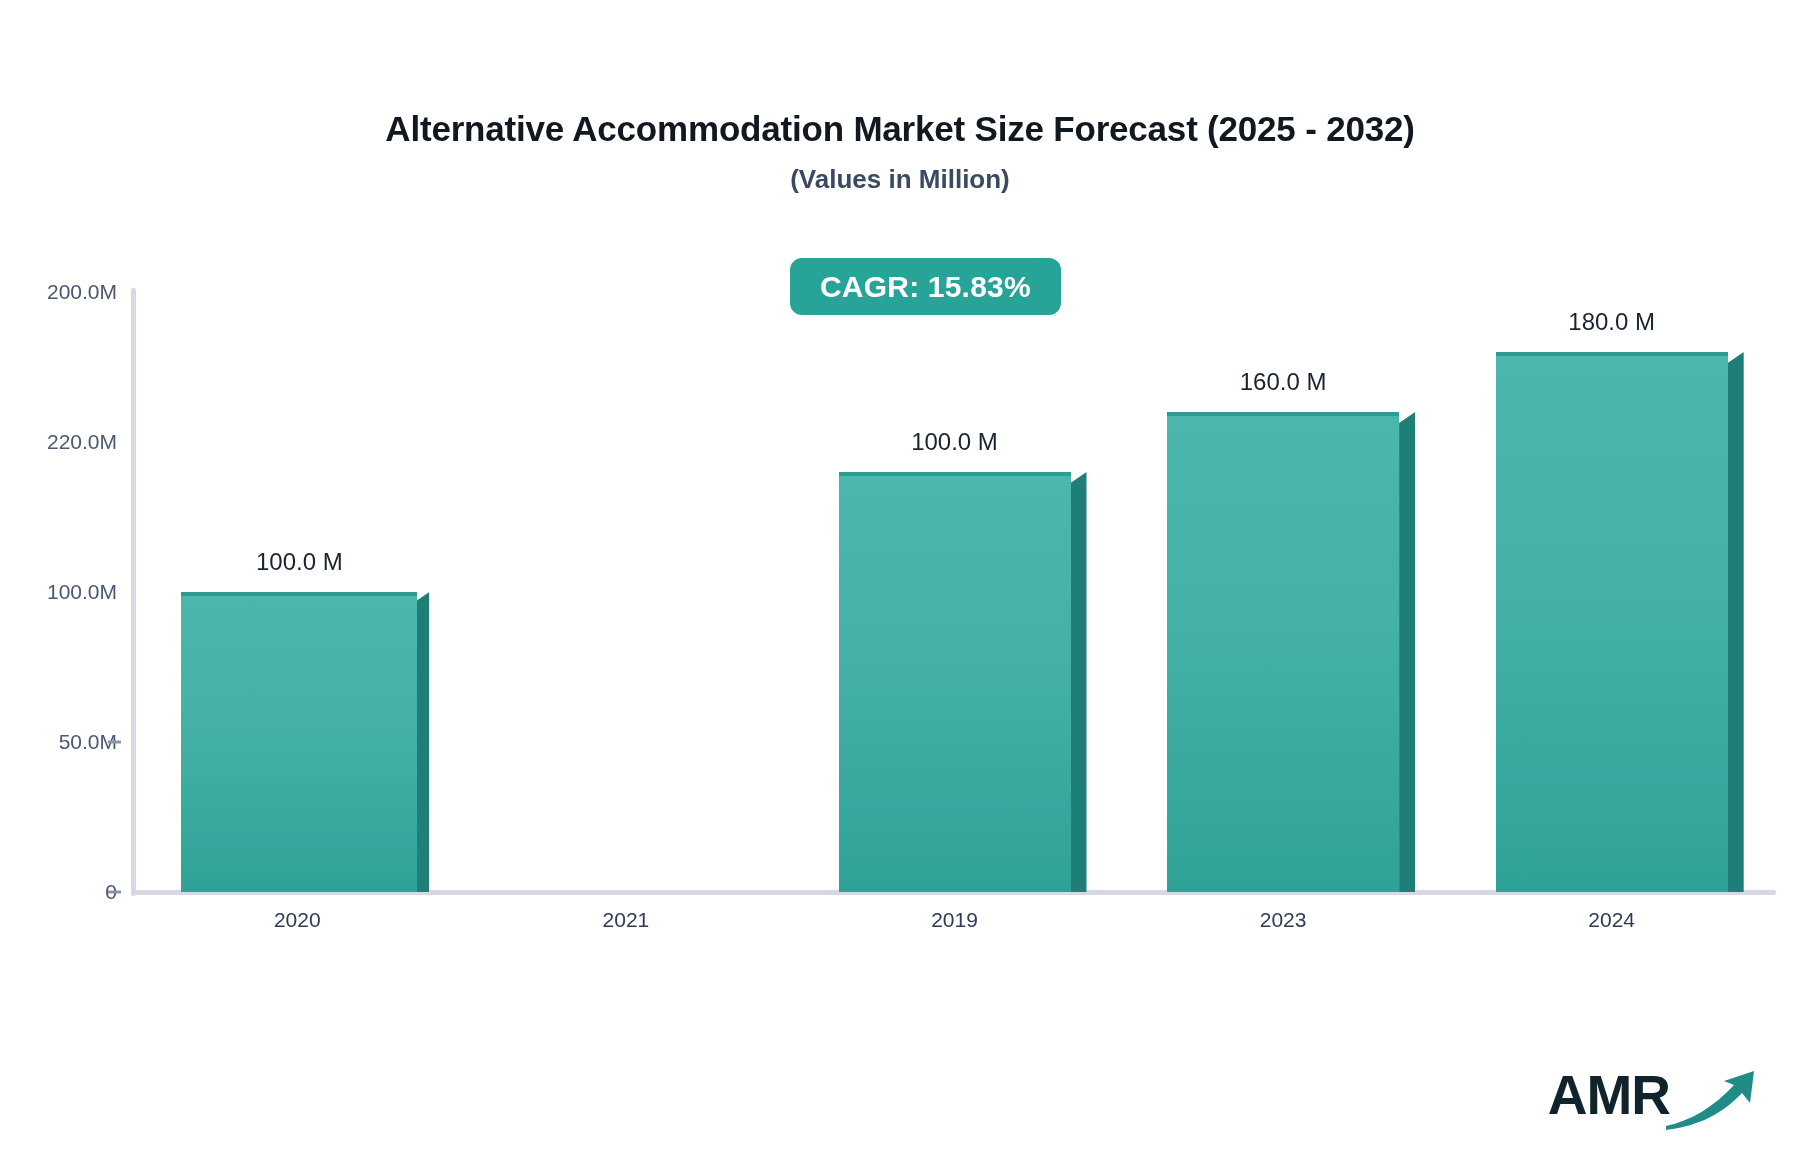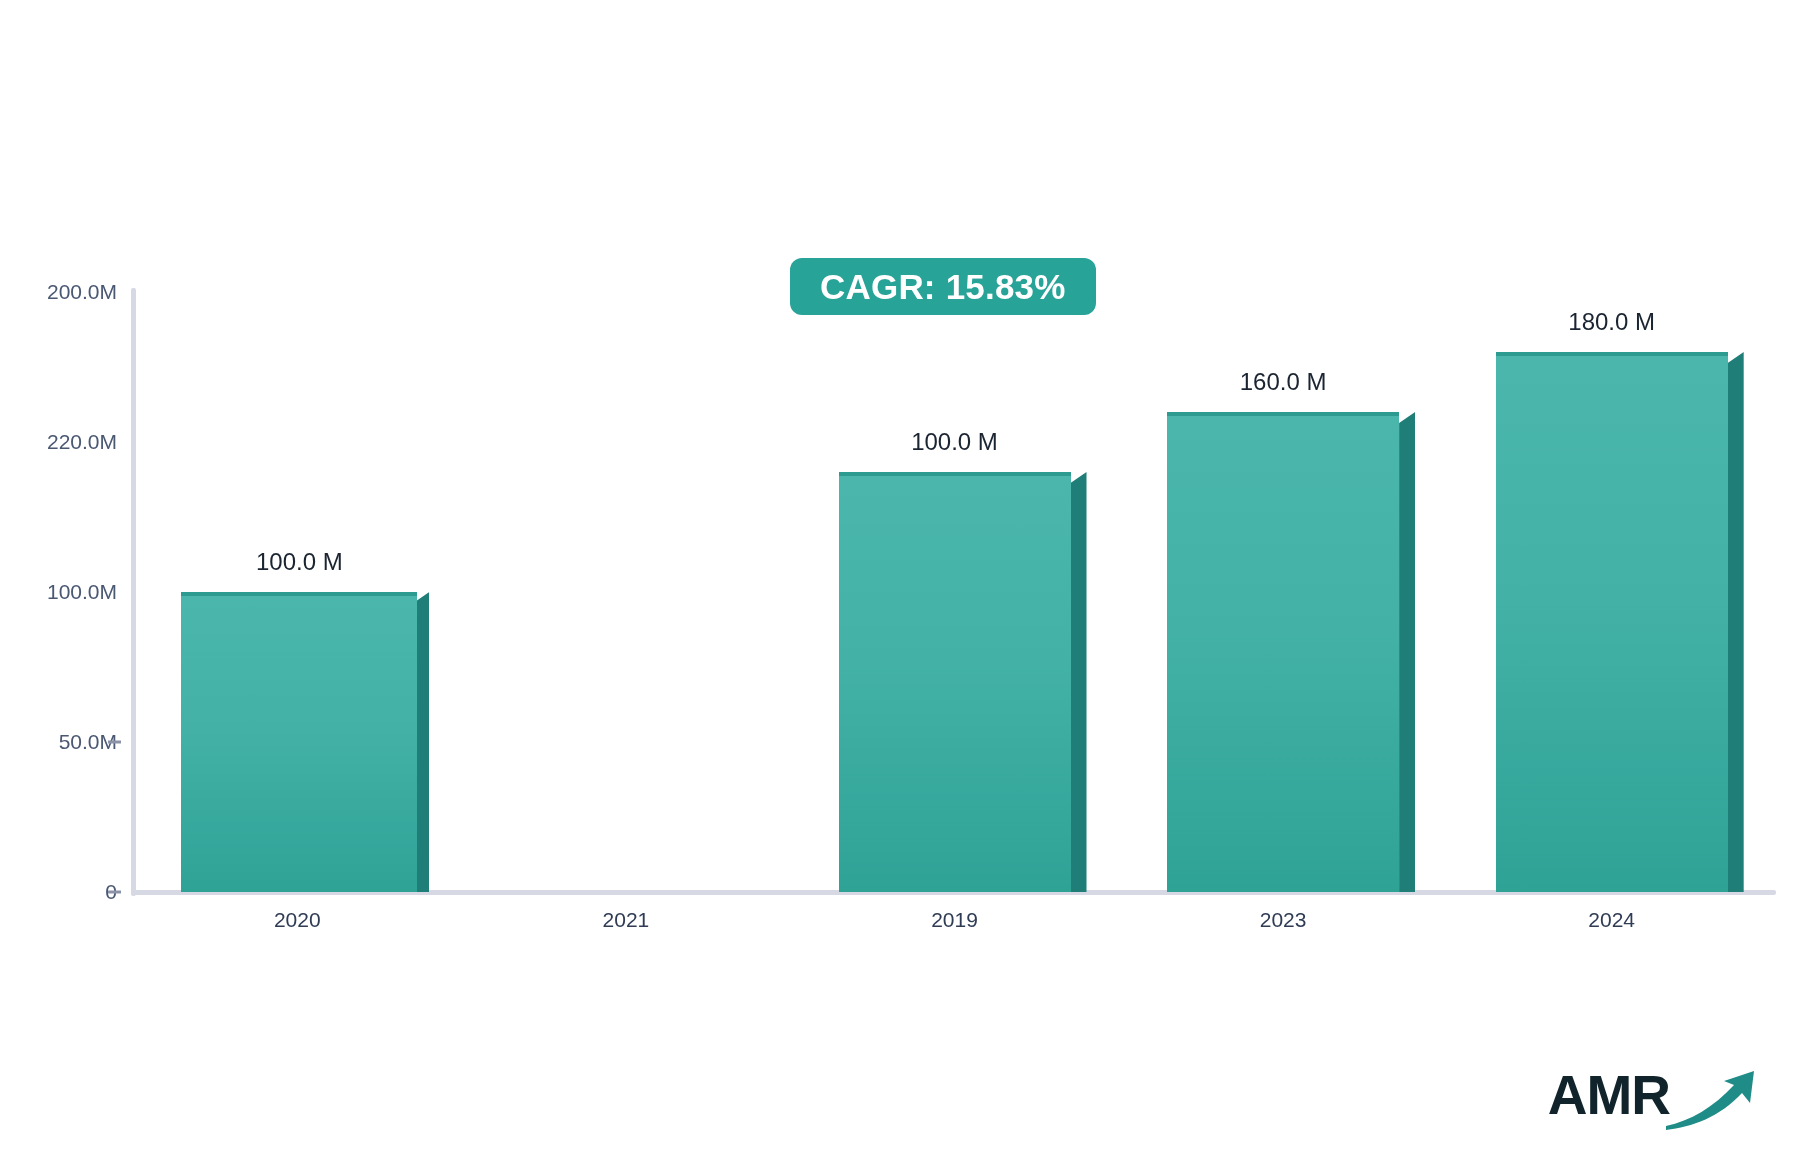--- a/index.html
+++ b/index.html
@@ -52,21 +52,21 @@
   
   #cagr-badge {
     position: absolute;
     left: 790px;
     top: 258px;
     height: 57px;
     padding: 0 30px;
     background: #27A397;
     border-radius: 12px;
     color: #ffffff;
-    font-size: 35px;
+    font-size: 30px;
     font-weight: bold;
     display: flex;
     align-items: center;
     justify-content: center;
     letter-spacing: 0.2px;
   }
 
   
   
   #plot-area {
@@ -178,20 +178,24 @@
   #amr-logo-arrow {
     margin-left: -6px;
     margin-top: 10px;
   }
 </style>
 </head>
 <body>
 
 <div id="chart-root">
 
+  <div class="title-block">
+    <div id="chart-title">Alternative Accommodation Market Size Forecast (2025 - 2032)</div>
+    <div id="chart-subtitle">(Values in Million)</div>
+  </div>
 
   <div id="cagr-badge">
     <span>CAGR: 15.83%</span>
   </div>
 
   <div id="y-axis-spine"></div>
   <div id="x-axis-line"></div>
 
   <div id="y-labels">
       <div class="y-tick-label" style="top: 892px;">0</div>

